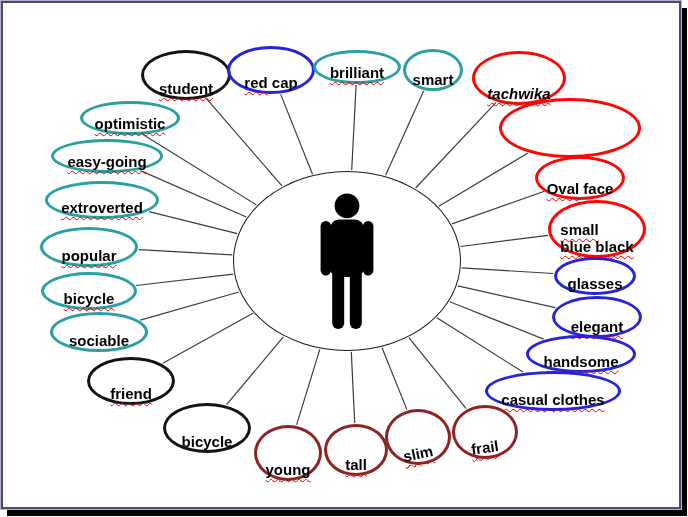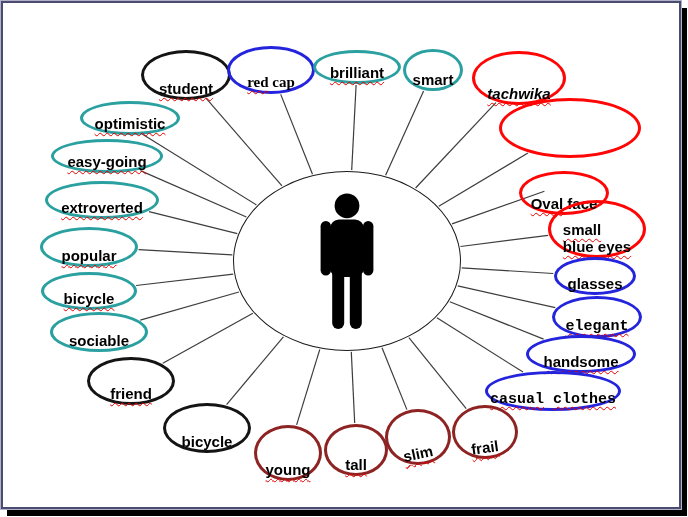--- a/index.html
+++ b/index.html
@@ -64,21 +64,21 @@
           <rect x="53.5" y="93" width="15" height="77" rx="7.5" fill="#000"></rect>
         </svg>
       </div>
 
       <div id="nodes">
           <div class="node" style="left: 138px; top: 47px; width: 90px; height: 50px; border: 3px solid rgb(20, 20, 20);">
             <span class="lbl">
               <div><span class="sp">student</span></div>
             </span>
           </div>
-          <div class="node" style="left: 224px; top: 43px; width: 88px; height: 48px; border: 3px solid rgb(36, 36, 221); font-family: Liberation Serif, serif;">
+          <div class="node" style="left: 224px; top: 43px; width: 88px; height: 48px; border: 3px solid rgb(36, 36, 221);">
             <span class="lbl">
               <div><span class="sp">red</span><span> cap</span></div>
             </span>
           </div>
           <div class="node" style="left: 310px; top: 47px; width: 88px; height: 34px; border: 3px solid rgb(42, 160, 160);">
             <span class="lbl">
               <div><span class="sp">brilliant</span></div>
             </span>
           </div>
           <div class="node" style="left: 400px; top: 46px; width: 60px; height: 42px; border: 3px solid rgb(42, 160, 160);">
@@ -88,47 +88,47 @@
           </div>
           <div class="node" style="left: 469px; top: 48px; width: 94px; height: 54px; border: 3px solid rgb(255, 5, 5);">
             <span class="lbl italic">
               <div><span class="sp">tachwika</span></div>
             </span>
           </div>
           <div class="node" style="left: 496px; top: 95px; width: 142px; height: 60px; border: 3px solid rgb(255, 5, 5);">
             <span class="lbl">
             </span>
           </div>
-          <div class="node" style="left: 516px; top: 153px; width: 90px; height: 44px; border: 3px solid rgb(255, 5, 5); margin-top: 15px;">
+          <div class="node" style="left: 532px; top: 153px; width: 90px; height: 44px; border: 3px solid rgb(255, 5, 5);">
             <span class="lbl">
               <div><span class="sp">Oval</span><span> face</span></div>
             </span>
           </div>
           <div class="node" style="left: 545px; top: 197px; width: 98px; height: 58px; border: 3px solid rgb(255, 5, 5);">
             <span class="lbl">
               <div><span class="sp">small</span></div>
-              <div><span class="sp">blue eyes</span></div>
+              <div><span class="sp">blue black</span></div>
             </span>
           </div>
           <div class="node" style="left: 551px; top: 254px; width: 82px; height: 38px; border: 3px solid rgb(36, 36, 221);">
             <span class="lbl">
               <div><span>glasses</span></div>
             </span>
           </div>
-          <div class="node" style="left: 549px; top: 293px; width: 90px; height: 42px; border: 3px solid rgb(36, 36, 221); font-family: Liberation Mono, monospace;">
+          <div class="node" style="left: 549px; top: 293px; width: 90px; height: 42px; border: 3px solid rgb(36, 36, 221);">
             <span class="lbl">
               <div><span class="sp">elegant</span></div>
             </span>
           </div>
           <div class="node" style="left: 523px; top: 332px; width: 110px; height: 38px; border: 3px solid rgb(36, 36, 221);">
             <span class="lbl">
               <div><span class="sp">handsome</span></div>
             </span>
           </div>
-          <div class="node" style="left: 482px; top: 368px; width: 136px; height: 40px; border: 3px solid rgb(36, 36, 221); font-family: Liberation Mono, monospace;">
+          <div class="node" style="left: 482px; top: 368px; width: 136px; height: 40px; border: 3px solid rgb(36, 36, 221);">
             <span class="lbl">
               <div><span class="sp">casual</span><span> </span><span class="sp">clothes</span></div>
             </span>
           </div>
           <div class="node" style="left: 449px; top: 402px; width: 66px; height: 54px; border: 3px solid rgb(141, 35, 34);">
             <span class="lbl" style="transform: rotate(-8deg);">
               <div><span class="sp">frail</span></div>
             </span>
           </div>
           <div class="node" style="left: 382px; top: 406px; width: 66px; height: 56px; border: 3px solid rgb(141, 35, 34);">

